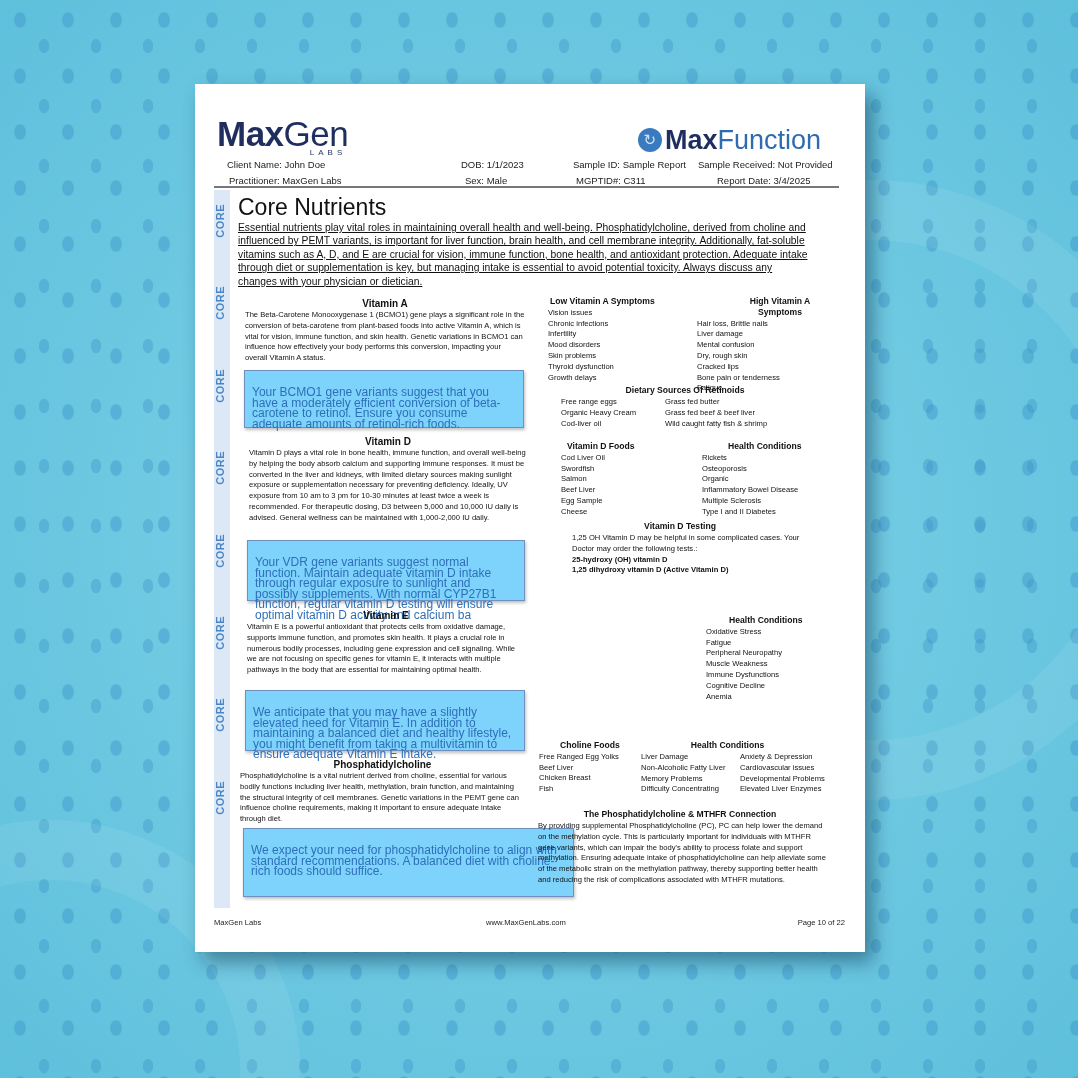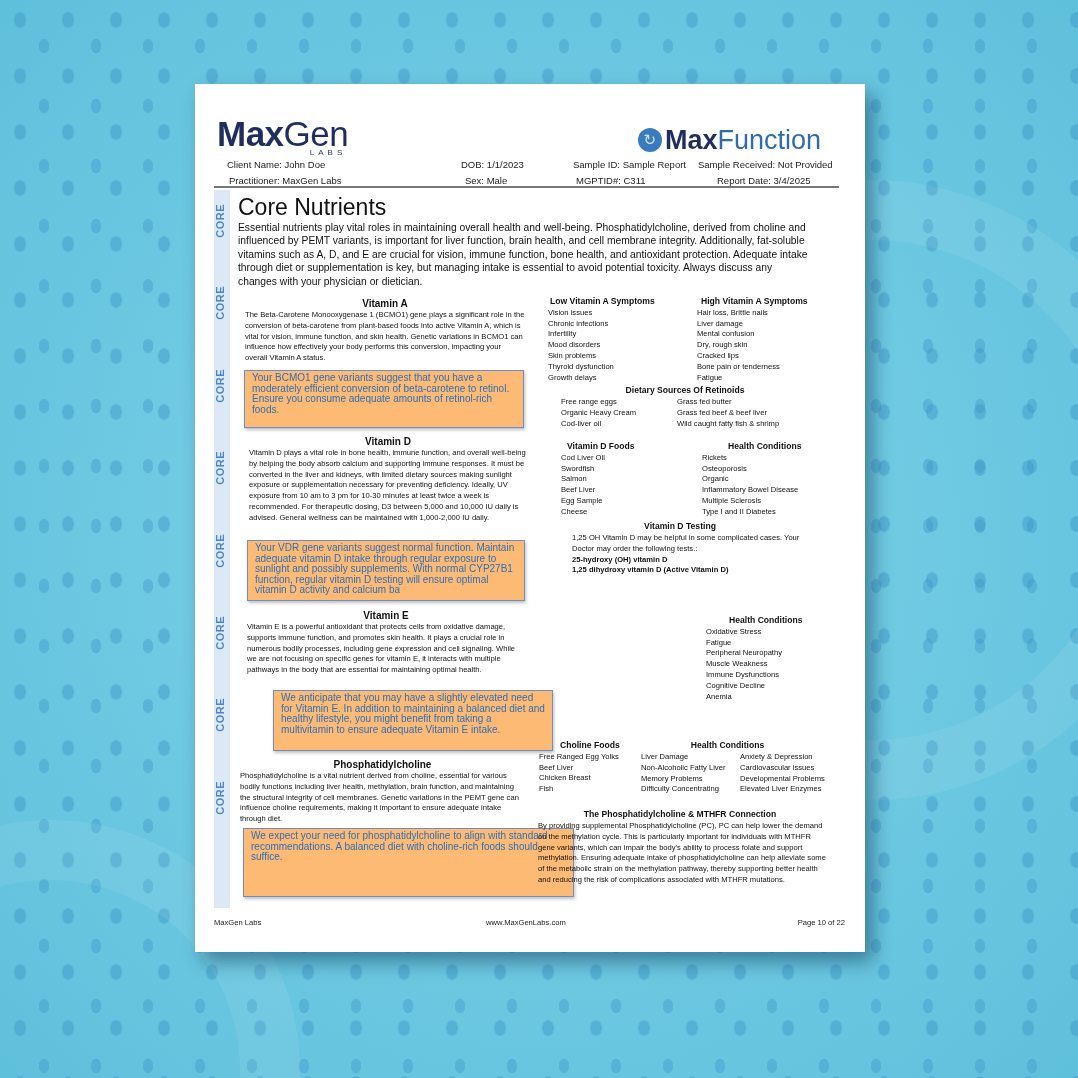--- a/index.html
+++ b/index.html
@@ -32,28 +32,28 @@
   .logo-sub { font-size: 8px; letter-spacing: 4px; color: #1f2e5e; text-align: right; margin-top: -1px; padding-right: 2px; }
   .logo-right { position: absolute; right: 44px; top: 42px; display: flex; align-items: center; }
   .mf-icon { width: 24px; height: 24px; border-radius: 50%; background: #3a7bbf; display: flex; align-items: center; justify-content: center; color: #cfe3f5; font-size: 15px; margin-right: 3px; }
   .mf-text { font-size: 27px; color: #2e6bb0; line-height: 28px; }
   .mf-text b { color: #1f2e5e; font-weight: 700; }
   .hdr-row { position: absolute; font-size: 9.5px; color: #222; white-space: nowrap; }
   .hdr-line { position: absolute; left: 19px; top: 102px; width: 625px; height: 2px; background: #777; }
   .sidebar { position: absolute; left: 19px; top: 106px; width: 16px; height: 718px; background: #dce8f5; }
   .core-tag { position: absolute; left: 0; width: 16px; font-size: 11px; font-weight: 700; color: #4a86c5; writing-mode: vertical-rl; transform: rotate(180deg); text-align: center; letter-spacing: 0.5px; }
   .title { position: absolute; left: 43px; top: 110px; font-size: 23px; color: #111; }
-  .intro { position: absolute; left: 43px; top: 137px; width: 575px; font-size: 10.3px; line-height: 13.4px; color: #111; }
+  .intro { position: absolute; left: 43px; top: 137px; width: 575px; font-size: 10.3px; line-height: 13.4px; color: #111; text-decoration: underline; }
   .section { position: absolute; left: 44px; width: 290px; }
   .sec-title { font-size: 10px; font-weight: 700; text-align: center; margin-bottom: 1px; }
   .sec-body { font-size: 7.6px; line-height: 10.8px; color: #111; }
   .callout {
-    position: absolute; border: 1.3px solid #6f8fc0; background: #fdba74;
+    position: absolute; border: 1.3px solid #6f8fc0; background: #7dd3fc;
     box-shadow: 1px 2px 3px rgba(0,0,0,0.25);
-    font-size: 10px; line-height: 10.6px; color: #2f6fb8; padding: 2px 7px;
+    font-size: 12px; line-height: 10.6px; color: #2f6fb8; padding: 16px 7px;
   }
   .col-block { position: absolute; font-size: 7.6px; line-height: 10.8px; color: #111; }
   .col-title { font-size: 8.6px; font-weight: 700; text-align: center; margin-bottom: 1px; }
   .cent-title { position: absolute; font-size: 8.6px; font-weight: 700; text-align: center; }
   .footer { position: absolute; top: 834px; font-size: 7.6px; color: #222; }
 </style>
 </head>
 <body>
 
 <div class="bg-swirl" style="left:560px; top:180px; width:620px; height:620px;"></div>
@@ -105,36 +105,36 @@
     <div class="col-title" style="text-align:left; padding-left:2px;">Low Vitamin A Symptoms</div>
     <div>Vision issues</div>
     <div>Chronic infections</div>
     <div>Infertility</div>
     <div>Mood disorders</div>
     <div>Skin problems</div>
     <div>Thyroid dysfunction</div>
     <div>Growth delays</div>
   </div>
   <div class="col-block" style="left:502px; top:212px; width:130px;">
-    <div class="col-title" style="text-align:left; padding-left:4px;">High Vitamin A Symptoms</div>
+    <div class="col-title" style="text-align:center; padding-left:4px;margin-left:32px;">High Vitamin A Symptoms</div>
     <div>Hair loss, Brittle nails</div>
     <div>Liver damage</div>
     <div>Mental confusion</div>
     <div>Dry, rough skin</div>
     <div>Cracked lips</div>
     <div>Bone pain or tenderness</div>
     <div>Fatigue</div>
   </div>
   <div class="cent-title" style="left:400px; top:301px; width:180px;">Dietary Sources Of Retinoids</div>
   <div class="col-block" style="left:366px; top:313px; width:110px;">
     <div>Free range eggs</div>
     <div>Organic Heavy Cream</div>
     <div>Cod-liver oil</div>
   </div>
-  <div class="col-block" style="left:482px; top:313px; width:140px;">
+  <div class="col-block" style="left:470px; top:313px; width:140px;">
     <div>Grass fed butter</div>
     <div>Grass fed beef &amp; beef liver</div>
     <div>Wild caught fatty fish &amp; shrimp</div>
   </div>
 
   <div class="section" style="top:352px; left:54px; width:278px;">
     <div class="sec-title">Vitamin D</div>
     <div class="sec-body">Vitamin D plays a vital role in bone health, immune function, and overall well-being by helping the body absorb calcium and supporting immune responses. It must be converted in the liver and kidneys, with limited dietary sources making sunlight exposure or supplementation necessary for preventing deficiency.  Ideally, UV exposure from 10 am to 3 pm for 10-30 minutes at least twice a week is recommended. For therapeutic dosing, D3 between 5,000 and 10,000 IU daily is advised. General wellness can be maintained with 1,000-2,000 IU daily.</div>
   </div>
   <div class="callout" style="left:52px; top:456px; width:278px; height:61px;">Your VDR gene variants suggest normal function. Maintain adequate vitamin D intake through regular exposure to sunlight and possibly supplements. With normal CYP27B1 function, regular vitamin D testing will ensure optimal vitamin D activity and calcium ba</div>
@@ -161,21 +161,21 @@
   <div class="col-block" style="left:357px; top:449px; width:250px;margin-left:20px;">
     <div>1,25 OH Vitamin D may be helpful in some complicated cases.  Your Doctor may order the following tests.:</div>
     <div style="font-weight:700;">25-hydroxy (OH) vitamin D</div>
     <div style="font-weight:700;">1,25 dihydroxy vitamin D  (Active Vitamin D)</div>
   </div>
 
   <div class="section" style="top:526px; left:52px; width:278px;">
     <div class="sec-title">Vitamin E</div>
     <div class="sec-body">Vitamin E is a powerful antioxidant that protects cells from oxidative damage, supports immune function, and promotes skin health. It plays a crucial role in numerous bodily processes, including gene expression and cell signaling. While we are not focusing on specific genes for vitamin E, it interacts with multiple pathways in the body that are essential for maintaining optimal health.</div>
   </div>
-  <div class="callout" style="left:50px; top:606px; width:280px; height:61px;margin-left:28px;">We anticipate that you may have a slightly elevated need for Vitamin E. In addition to maintaining a balanced diet and healthy lifestyle, you might benefit from taking a multivitamin to ensure adequate Vitamin E intake.</div>
+  <div class="callout" style="left:50px; top:606px; width:280px; height:61px;">We anticipate that you may have a slightly elevated need for Vitamin E. In addition to maintaining a balanced diet and healthy lifestyle, you might benefit from taking a multivitamin to ensure adequate Vitamin E intake.</div>
 
   <div class="col-block" style="left:511px; top:531px; width:120px;">
     <div class="col-title" style="text-align:left; padding-left:23px;">Health Conditions</div>
     <div>Oxidative Stress</div>
     <div>Fatigue</div>
     <div>Peripheral Neuropathy</div>
     <div>Muscle Weakness</div>
     <div>Immune Dysfunctions</div>
     <div>Cognitive Decline</div>
     <div>Anemia</div>

